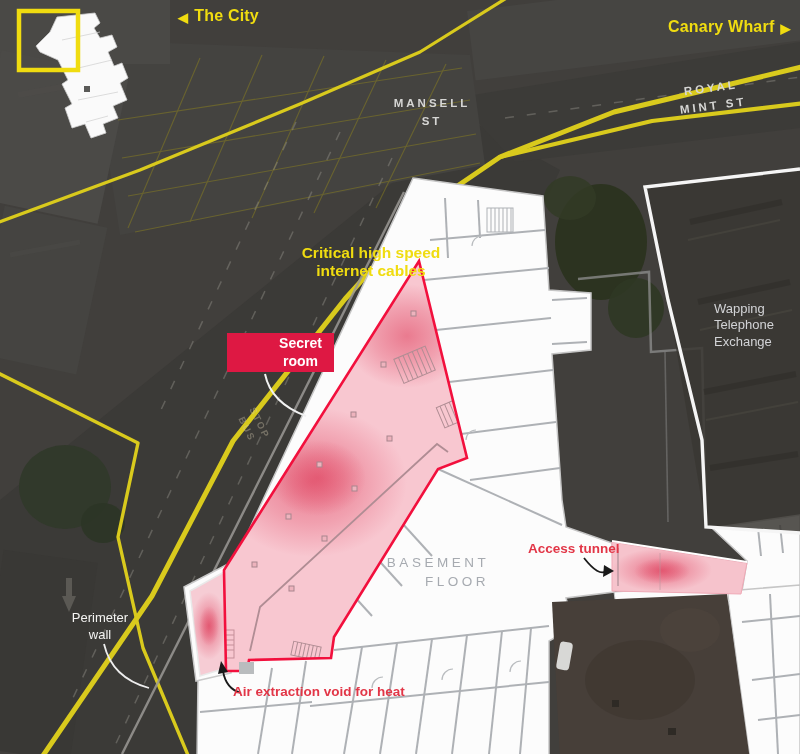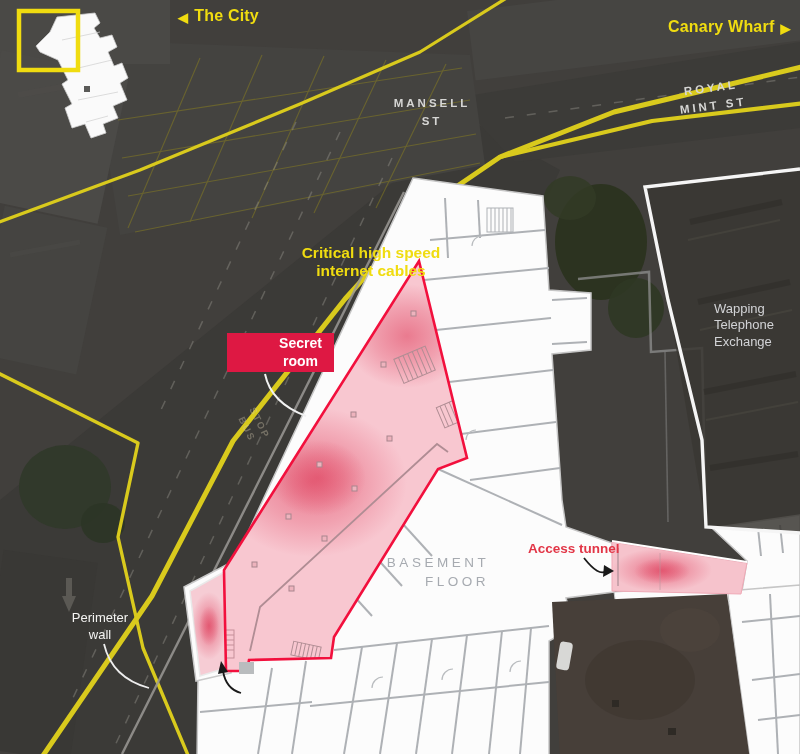--- a/index.html
+++ b/index.html
@@ -320,20 +320,21 @@
 room</span>
 </div>
 
 <div class="lbl wapping" style="left:744px;top:325px;">Wapping
 Telephone
 Exchange</div>
 <div class="lbl basement" style="left:438px;top:573px;">BASEMENT
 FLOOR</div>
 
 <div class="lbl red-note" style="left:528px;top:541px;">Access tunnel</div>
+<div class="lbl red-note" style="left:233px;top:684px;">Air extraction void for heat</div>
 
 <div class="lbl white-note" style="left:100px;top:610px;">Perimeter
 wall</div>
 
 <div class="lbl road-marking" style="left:236px;top:412px;">STOP
 BUS</div>
 
 </div>
 
 </body></html>

